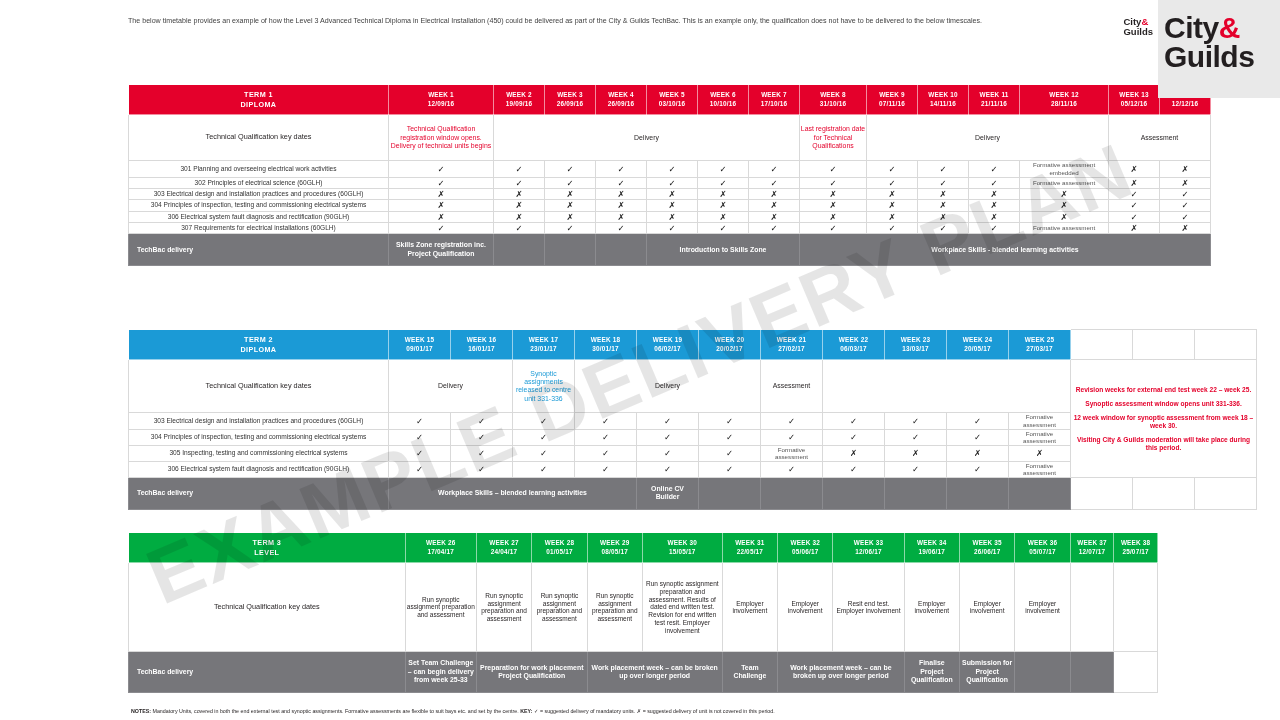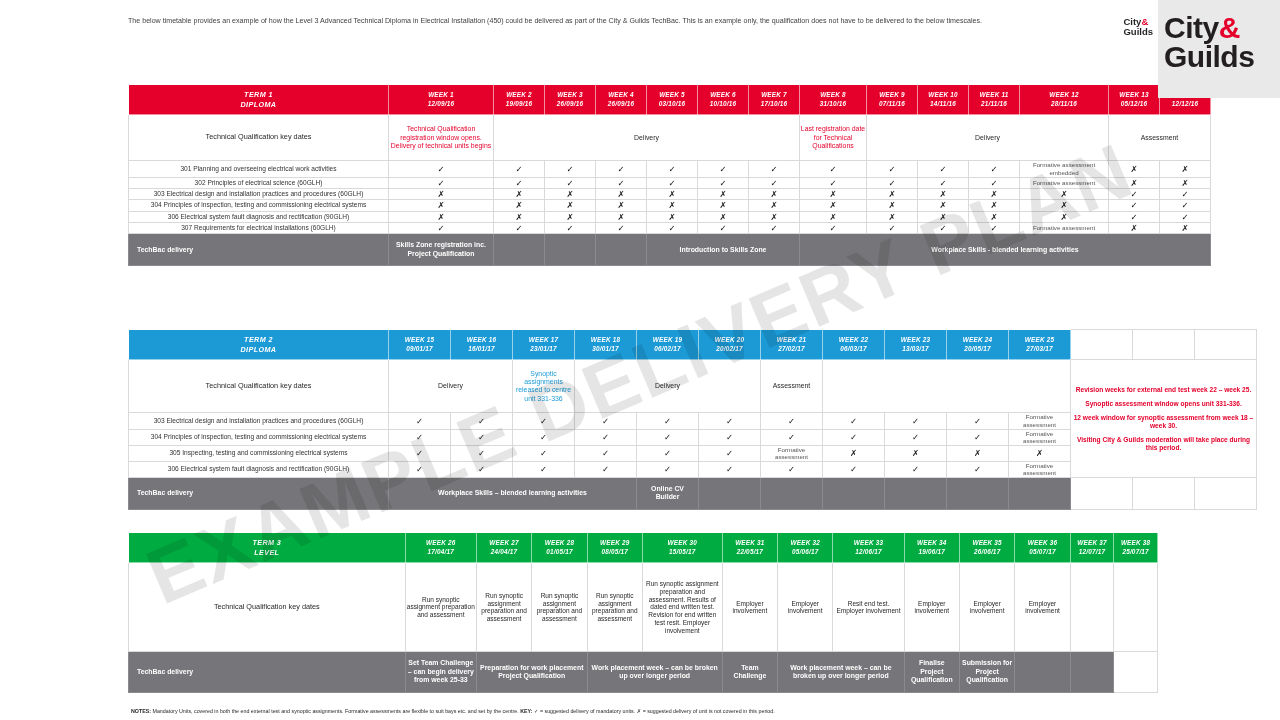--- a/index.html
+++ b/index.html
@@ -132,21 +132,20 @@
   }
   
   tr.hdr td {
     color: #ffffff;
     font-weight: bold;
     font-size: 6.4px;
     letter-spacing: 0.2px;
     padding: 5px 1px;
     border-color: rgba(255,255,255,0.55);
     line-height: 1.35;
-    font-style: italic;
   }
   .term1 tr.hdr td { background: #e4002b; }
   .term2 tr.hdr td { background: #1b9ad6; }
   .term3 tr.hdr td { background: #00ac41; }
 
   tr.hdr td.termname {
     font-size: 7.2px;
     letter-spacing: 0.4px;
   }
   tr.hdr td.blank {

